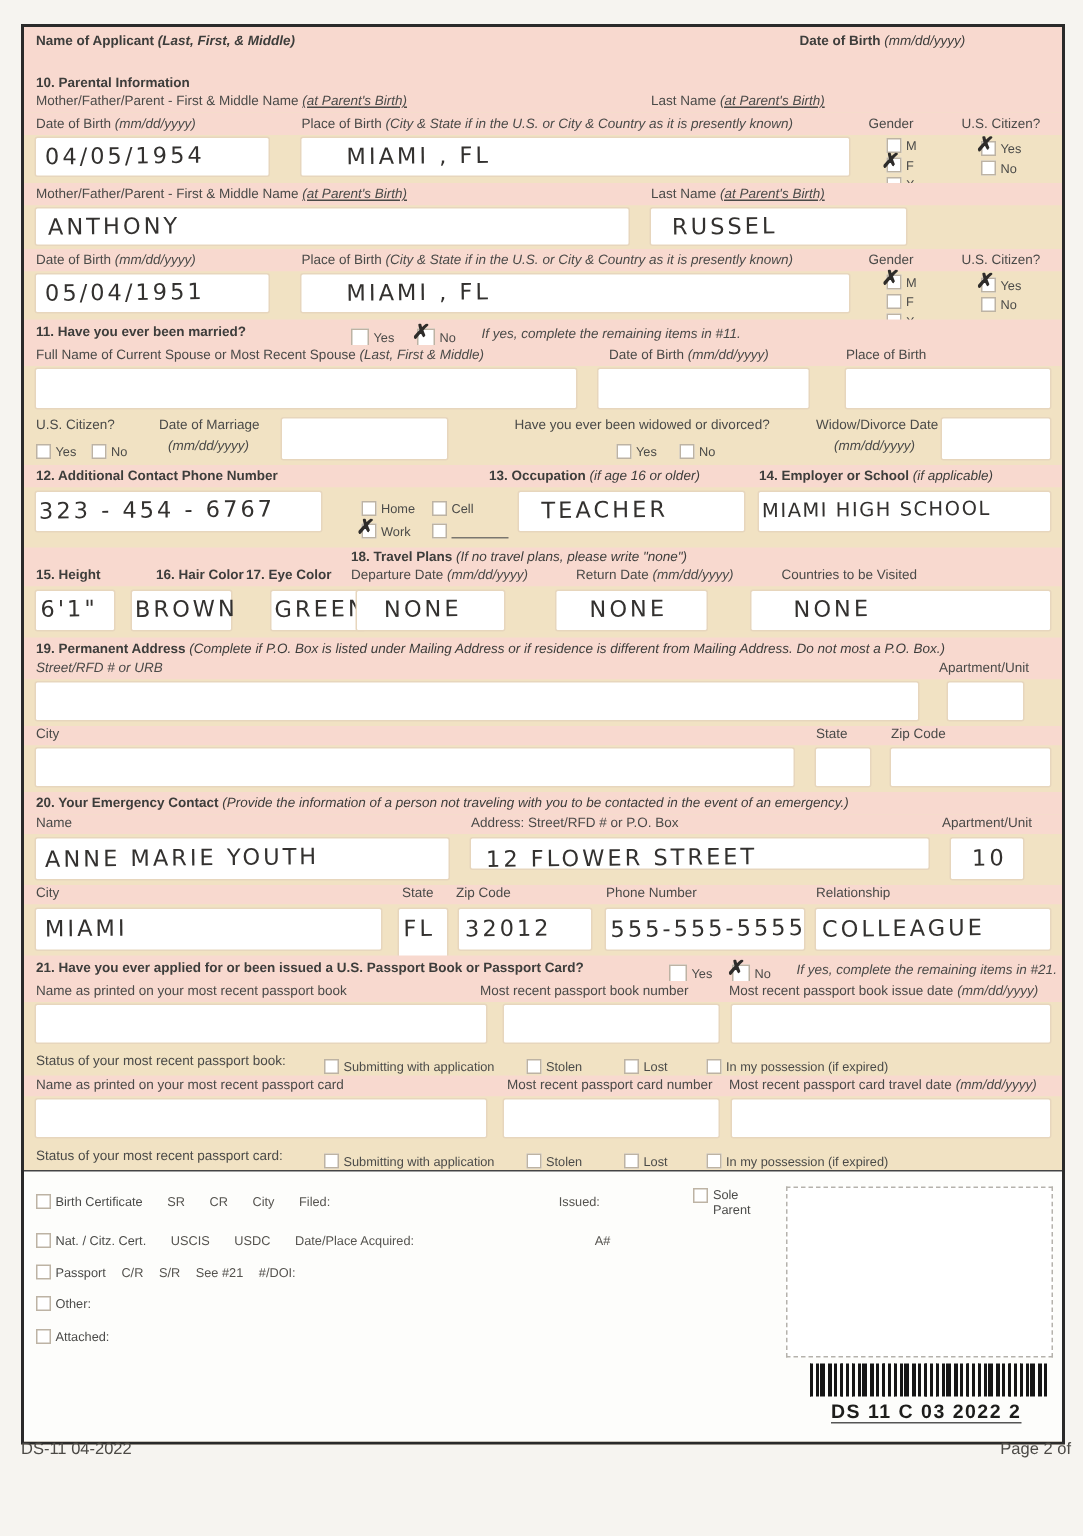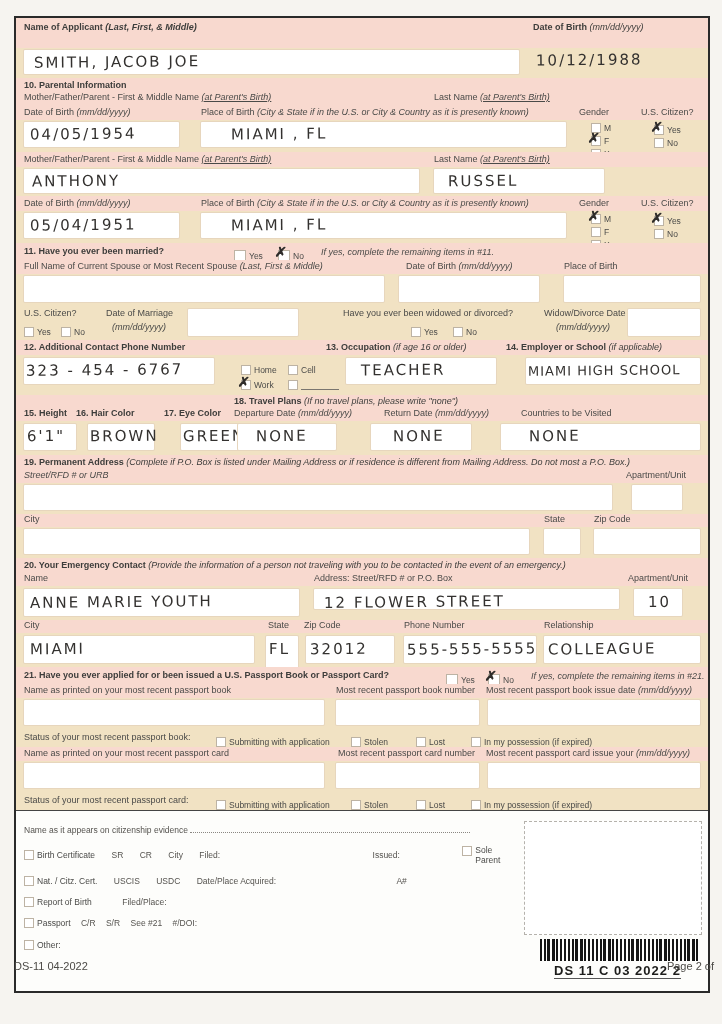--- a/index.html
+++ b/index.html
@@ -36,26 +36,20 @@
 </style>
 </head>
 <body>
 
 <div class="form">
 
   <div class="band pink" style="height:30px">
     <span class="lbl b abs" style="left:8px;top:4px"><span>Name of Applicant</span> <span class="ital">(Last, First, &amp; Middle)</span></span>
     <span class="lbl b abs" style="left:517px;top:4px"><span>Date of Birth</span> <span class="ital" style="font-weight:normal">(mm/dd/yyyy)</span></span>
   </div>
-  <div class="band tan" style="height:30px">
-    <div class="wbox" style="left:8px;top:2px;width:495px;height:24px">
-      <span class="hw abs" style="left:10px;top:3px">SMITH, JACOB JOE</span>
-    </div>
-    <span class="hw abs" style="left:520px;top:3px">10/12/1988</span>
-  </div>
 
   <div class="band pink" style="height:27px">
     <span class="lbl b abs" style="left:8px;top:2px">10. Parental Information</span>
     <span class="lbl abs" style="left:8px;top:14px"><span>Mother/Father/Parent - First &amp; Middle Name</span> <span class="itu">(at Parent's Birth)</span></span>
     <span class="lbl abs" style="left:418px;top:14px"><span>Last Name</span> <span class="itu">(at Parent's Birth)</span></span>
   </div>
 
   <div class="band" style="height:47px">
     <div class="band pink" style="height:15px">
       <span class="lbl abs" style="left:8px;top:2px"><span>Date of Birth</span> <span class="ital">(mm/dd/yyyy)</span></span>
@@ -161,28 +155,28 @@
     <div class="wbox" style="left:8px;top:3px;width:190px;height:26px">
       <span class="hw abs" style="left:2px;top:3px">323 - 454 - 6767</span>
     </div>
     <span class="abs" style="left:225px;top:5px"><span class="cb cb9"><span class="xm"></span></span><span class="cbt">Home</span></span>
     <span class="abs" style="left:272px;top:5px"><span class="cb cb9"><span class="xm"></span></span><span class="cbt">Cell</span></span>
     <span class="abs" style="left:225px;top:20px"><span class="cb cb9"><span class="xm">✗</span></span><span class="cbt">Work</span></span>
     <span class="abs" style="left:272px;top:20px"><span class="cb cb9"></span><span class="cbt" style="border-bottom:1px solid #7a766f;width:38px;display:inline-block">&nbsp;</span></span>
     <div class="wbox" style="left:330px;top:3px;width:150px;height:26px">
       <span class="hw abs" style="left:15px;top:3px">TEACHER</span>
     </div>
-    <div class="wbox" style="left:510px;top:3px;width:174px;height:26px">
+    <div class="wbox" style="left:490px;top:3px;width:194px;height:26px">
       <span class="hw hw-sm abs" style="left:2px;top:5px">MIAMI HIGH SCHOOL</span>
     </div>
   </div>
 
   <div class="band pink" style="height:26px">
     <span class="lbl b abs" style="left:8px;top:13px">15. Height</span>
-    <span class="lbl b abs" style="left:60px;top:13px">16. Hair Color</span>
+    <span class="lbl b abs" style="left:88px;top:13px">16. Hair Color</span>
     <span class="lbl b abs" style="left:148px;top:13px">17. Eye Color</span>
     <span class="lbl b abs" style="left:218px;top:1px"><span>18. Travel Plans</span> <span class="ital" style="font-weight:normal">(If no travel plans, please write "none")</span></span>
     <span class="lbl abs" style="left:218px;top:13px"><span>Departure Date</span> <span class="ital">(mm/dd/yyyy)</span></span>
     <span class="lbl abs" style="left:368px;top:13px"><span>Return Date</span> <span class="ital">(mm/dd/yyyy)</span></span>
     <span class="lbl abs" style="left:505px;top:13px">Countries to be Visited</span>
   </div>
   <div class="band tan" style="height:34px">
     <div class="wbox" style="left:8px;top:3px;width:52px;height:26px">
       <span class="hw abs" style="left:3px;top:3px">6'1"</span>
     </div>
@@ -270,89 +264,84 @@
   </div>
 
   <div class="band pink" style="height:17px">
     <span class="lbl b abs" style="left:8px;top:3px">21. Have you ever applied for or been issued a U.S. Passport Book or Passport Card?</span>
     <span class="abs" style="left:430px;top:3px"><span class="cb"><span class="xm"></span></span><span class="cbt">Yes</span></span>
     <span class="abs" style="left:472px;top:3px"><span class="cb"><span class="xm">✗</span></span><span class="cbt">No</span></span>
     <span class="lbl ital abs" style="left:515px;top:4px">If yes, complete the remaining items in #21.</span>
   </div>
   <div class="band pink" style="height:14px">
     <span class="lbl abs" style="left:8px;top:1px">Name as printed on your most recent passport book</span>
-    <span class="lbl abs" style="left:320px;top:1px">Most recent passport book number</span>
+    <span class="lbl abs" style="left:304px;top:1px">Most recent passport book number</span>
     <span class="lbl abs" style="left:470px;top:1px"><span>Most recent passport book issue date</span> <span class="ital">(mm/dd/yyyy)</span></span>
   </div>
   <div class="band tan" style="height:30px">
     <div class="wbox" style="left:8px;top:2px;width:300px;height:25px"></div>
     <div class="wbox" style="left:320px;top:2px;width:143px;height:25px"></div>
     <div class="wbox" style="left:472px;top:2px;width:212px;height:25px"></div>
   </div>
   <div class="band tan" style="height:19px">
     <span class="lbl abs" style="left:8px;top:4px">Status of your most recent passport book:</span>
     <span class="abs" style="left:200px;top:4px"><span class="cb cb9"></span><span class="cbt">Submitting with application</span></span>
     <span class="abs" style="left:335px;top:4px"><span class="cb cb9"></span><span class="cbt">Stolen</span></span>
     <span class="abs" style="left:400px;top:4px"><span class="cb cb9"></span><span class="cbt">Lost</span></span>
     <span class="abs" style="left:455px;top:4px"><span class="cb cb9"></span><span class="cbt">In my possession (if expired)</span></span>
   </div>
   <div class="band pink" style="height:14px">
     <span class="lbl abs" style="left:8px;top:1px">Name as printed on your most recent passport card</span>
     <span class="lbl abs" style="left:322px;top:1px">Most recent passport card number</span>
-    <span class="lbl abs" style="left:470px;top:1px"><span>Most recent passport card issue your</span> <span class="ital">(mm/dd/yyyy)</span></span>
+    <span class="lbl abs" style="left:470px;top:1px"><span>Most recent passport card travel date</span> <span class="ital">(mm/dd/yyyy)</span></span>
   </div>
   <div class="band tan" style="height:30px">
     <div class="wbox" style="left:8px;top:2px;width:300px;height:25px"></div>
     <div class="wbox" style="left:320px;top:2px;width:143px;height:25px"></div>
     <div class="wbox" style="left:472px;top:2px;width:212px;height:25px"></div>
   </div>
   <div class="band tan" style="height:19px">
     <span class="lbl abs" style="left:8px;top:4px">Status of your most recent passport card:</span>
     <span class="abs" style="left:200px;top:4px"><span class="cb cb9"></span><span class="cbt">Submitting with application</span></span>
     <span class="abs" style="left:335px;top:4px"><span class="cb cb9"></span><span class="cbt">Stolen</span></span>
     <span class="abs" style="left:400px;top:4px"><span class="cb cb9"></span><span class="cbt">Lost</span></span>
     <span class="abs" style="left:455px;top:4px"><span class="cb cb9"></span><span class="cbt">In my possession (if expired)</span></span>
   </div>
 
 
   <div class="office" style="height:180px">
-    <div class="orow" style="margin-top:12px">
-      <span>Name as it appears on citizenship evidence</span>
-      <span class="dotline" style="width:280px"></span>
-    </div>
     <div class="orow">
       <span class="oi"><span class="cb cb9"></span><span class="cbt">Birth Certificate</span></span>
       <span class="oi">SR</span>
       <span class="oi">CR</span>
       <span class="oi">City</span>
       <span class="oi" style="margin-right:150px">Filed:</span>
       <span class="oi" style="margin-right:60px">Issued:</span>
       <span class="oi" style="width:60px"><span class="cb cb9"></span><span class="cbt" style="display:inline-block;width:30px;vertical-align:top">Sole Parent</span></span>
     </div>
     <div class="orow">
       <span class="oi"><span class="cb cb9"></span><span class="cbt">Nat. / Citz. Cert.</span></span>
       <span class="oi">USCIS</span>
       <span class="oi">USDC</span>
       <span class="oi" style="margin-right:118px">Date/Place Acquired:</span>
       <span class="oi">A#</span>
     </div>
     <div class="orow">
-      <span class="oi" style="margin-right:28px"><span class="cb cb9"></span><span class="cbt">Report of Birth</span></span>
-      <span class="oi">Filed/Place:</span>
-    </div>
-    <div class="orow">
       <span class="oi" style="margin-right:8px"><span class="cb cb9"></span><span class="cbt">Passport</span></span>
       <span class="oi" style="margin-right:8px">C/R</span>
       <span class="oi" style="margin-right:8px">S/R</span>
       <span class="oi" style="margin-right:8px">See #21</span>
       <span class="oi">#/DOI:</span>
     </div>
     <div class="orow">
       <span class="oi"><span class="cb cb9"></span><span class="cbt">Other:</span></span>
     </div>
+    <div class="orow">
+      <span class="oi"><span class="cb cb9"></span><span class="cbt">Attached:</span></span>
+    </div>
     <div class="dashbox" style="left:508px;top:10px;width:176px;height:112px"></div>
     <div class="barcode" style="left:524px;top:128px;width:160px"></div>
     <div class="bartext" style="left:538px;top:152px">DS 11 C 03 2022 2</div>
   </div>
 
 </div>
 
 <div class="footer">
   <span style="float:left">DS-11 04-2022</span>
   <span style="float:right">Page 2 of</span>

